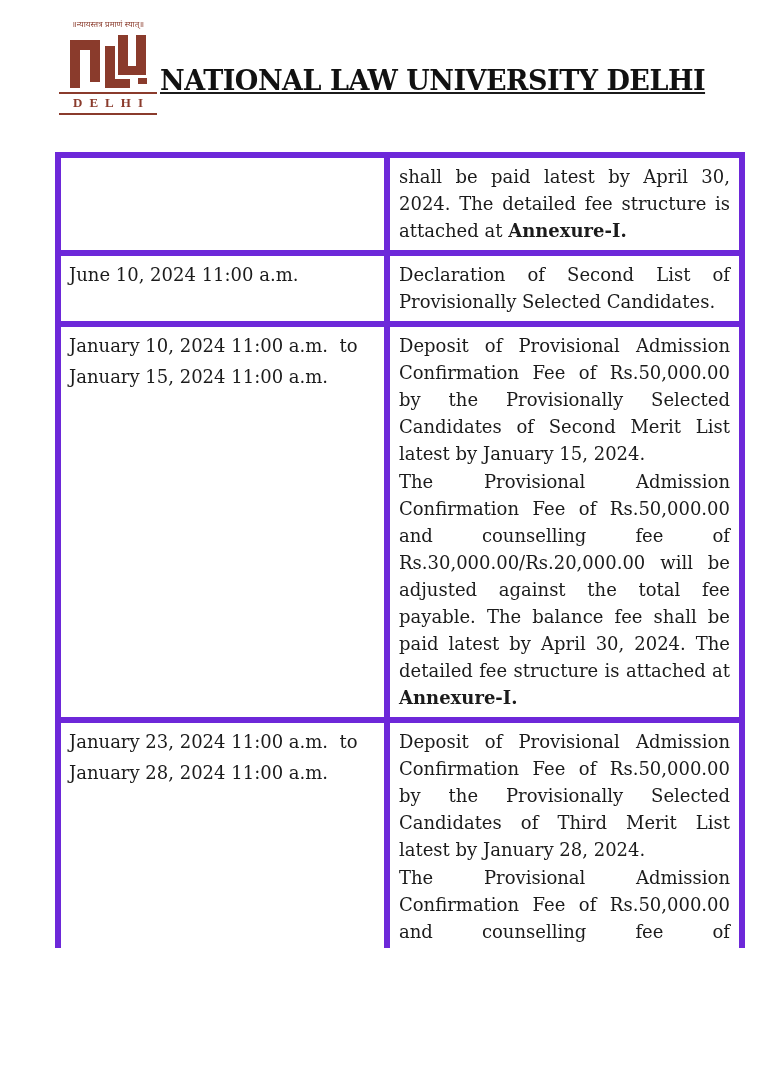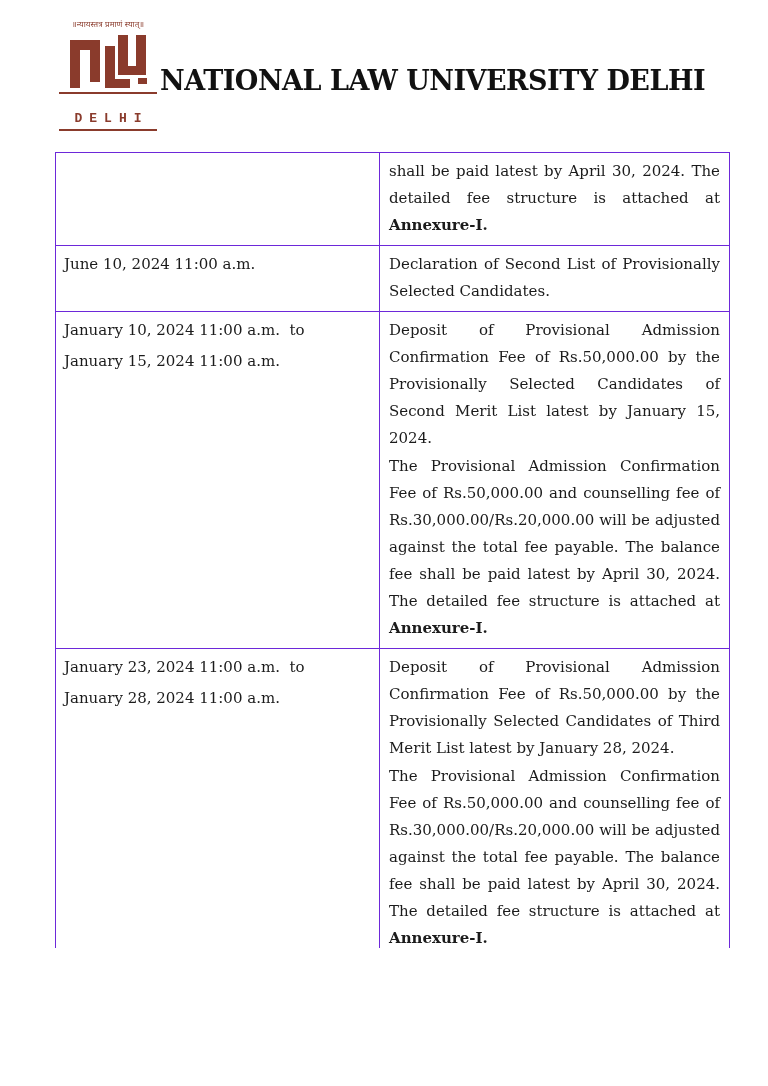--- a/index.html
+++ b/index.html
@@ -22,48 +22,48 @@
     text-align: center; color: #8a3b2c;
   }
   .logo-motto {
     font-family: "DejaVu Sans", "Liberation Sans", sans-serif;
     font-size: 8px; line-height: 10px; white-space: nowrap;
     color: #8a3b2c;
   }
   .monogram { display: block; margin: 4px auto 0; }
   .logo-rule { height: 2px; background: #8a3b2c; margin: 2px 3px 0 3px; }
   .logo-city {
-    font-family: Liberation Mono, monospace;
+    font-family: Liberation Serif, serif;
     font-size: 13px; font-weight: bold; line-height: 17px;
     letter-spacing: 7px; padding-left: 7px; 
     color: #8a3b2c;
-    margin-top: 16px;
   }
   .header-text {
     position: absolute; left: 160px; top: 64px; width: 514px;
     text-align: center;
+    text-decoration: underline;
   }
   .title {
     font-size: 27px; font-weight: bold; line-height: 33px;
     letter-spacing: -0.5px; white-space: nowrap; color: #111111;
   }
   .subtitle {
     font-size: 19px; font-weight: bold; line-height: 25px;
     margin-top: 2px; color: #111111;
   }
 
   
   table.schedule {
     position: absolute; left: 55px; top: 152px;
     width: 658px; border-collapse: collapse; table-layout: fixed;
   }
   .schedule td {
-    border: 1px solid #6d28d9;
+    border: 6px solid #6d28d9;
     vertical-align: top;
-    font-size: 15px; line-height: 27px;
+    font-size: 18px; line-height: 27px;
     color: #1b1b1b;
   }
   td.date-cell  { width: 307px; padding: 5px 8px 6px 8px; }
   td.desc-cell  { width: 331px; padding: 5px 9px 6px 9px; text-align: justify; }
   .date-line { line-height: 27px; margin-bottom: 4px; white-space: nowrap; }
   .cell-para + .cell-para { margin-top: 1px; }
   .schedule tr:nth-child(1) { height: 91px; }
   .schedule tr:nth-child(2) { height: 63px; }
   .schedule tr:nth-child(3) { height: 311px; }
   .schedule tr:nth-child(4) { height: 64px; }

